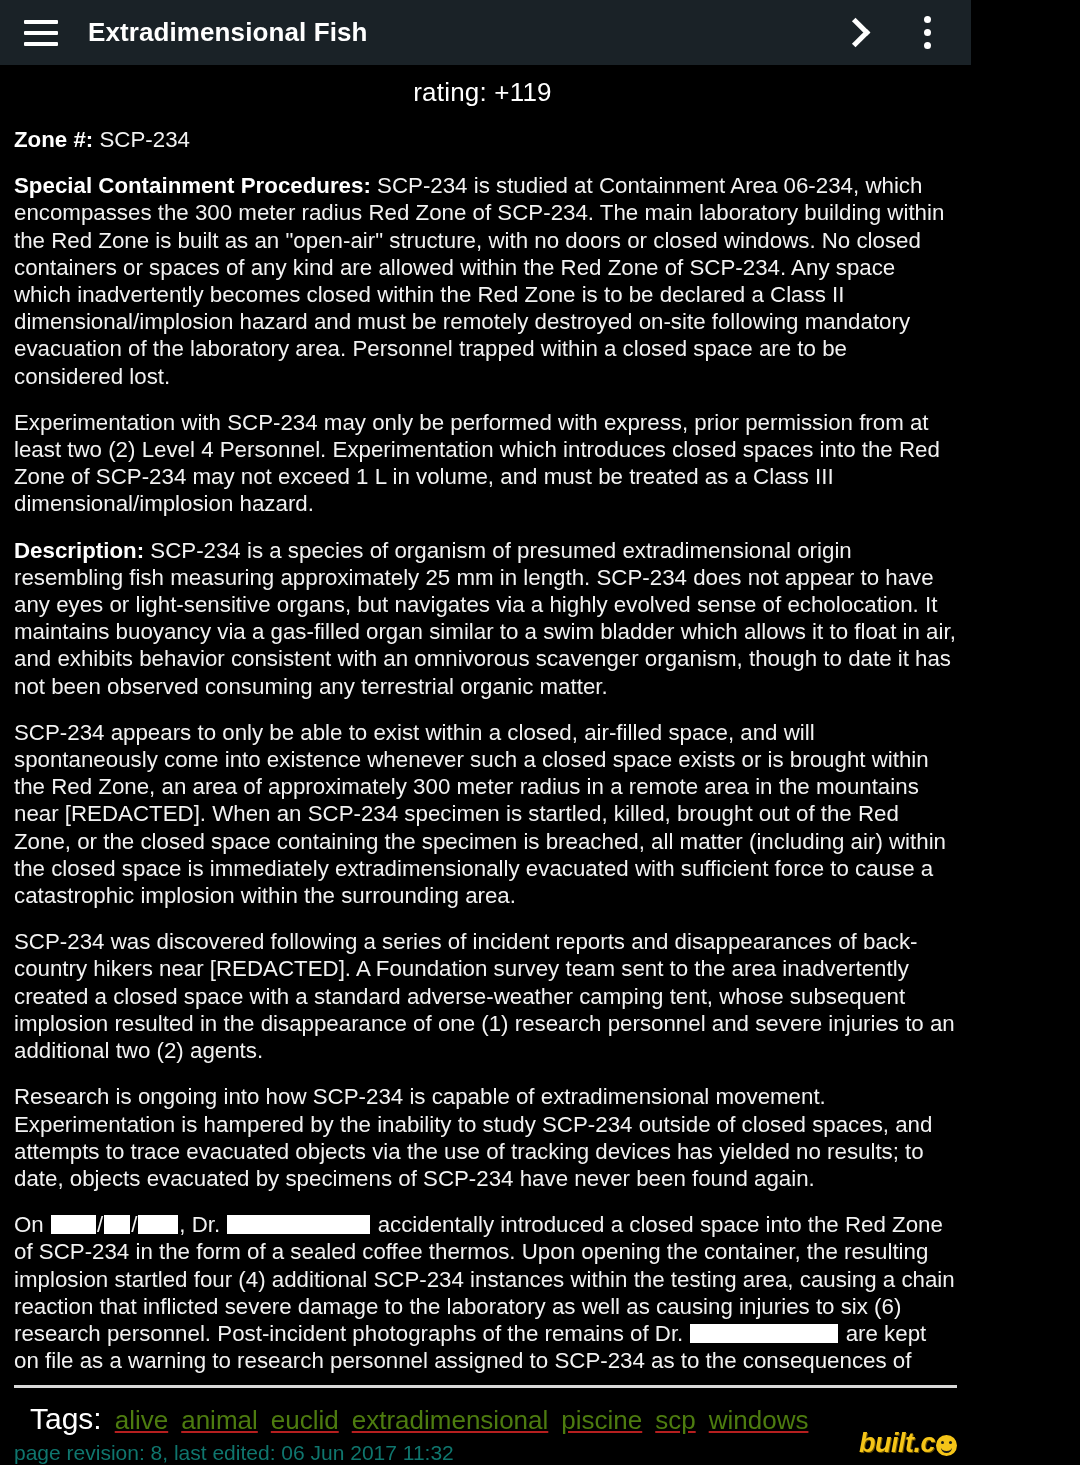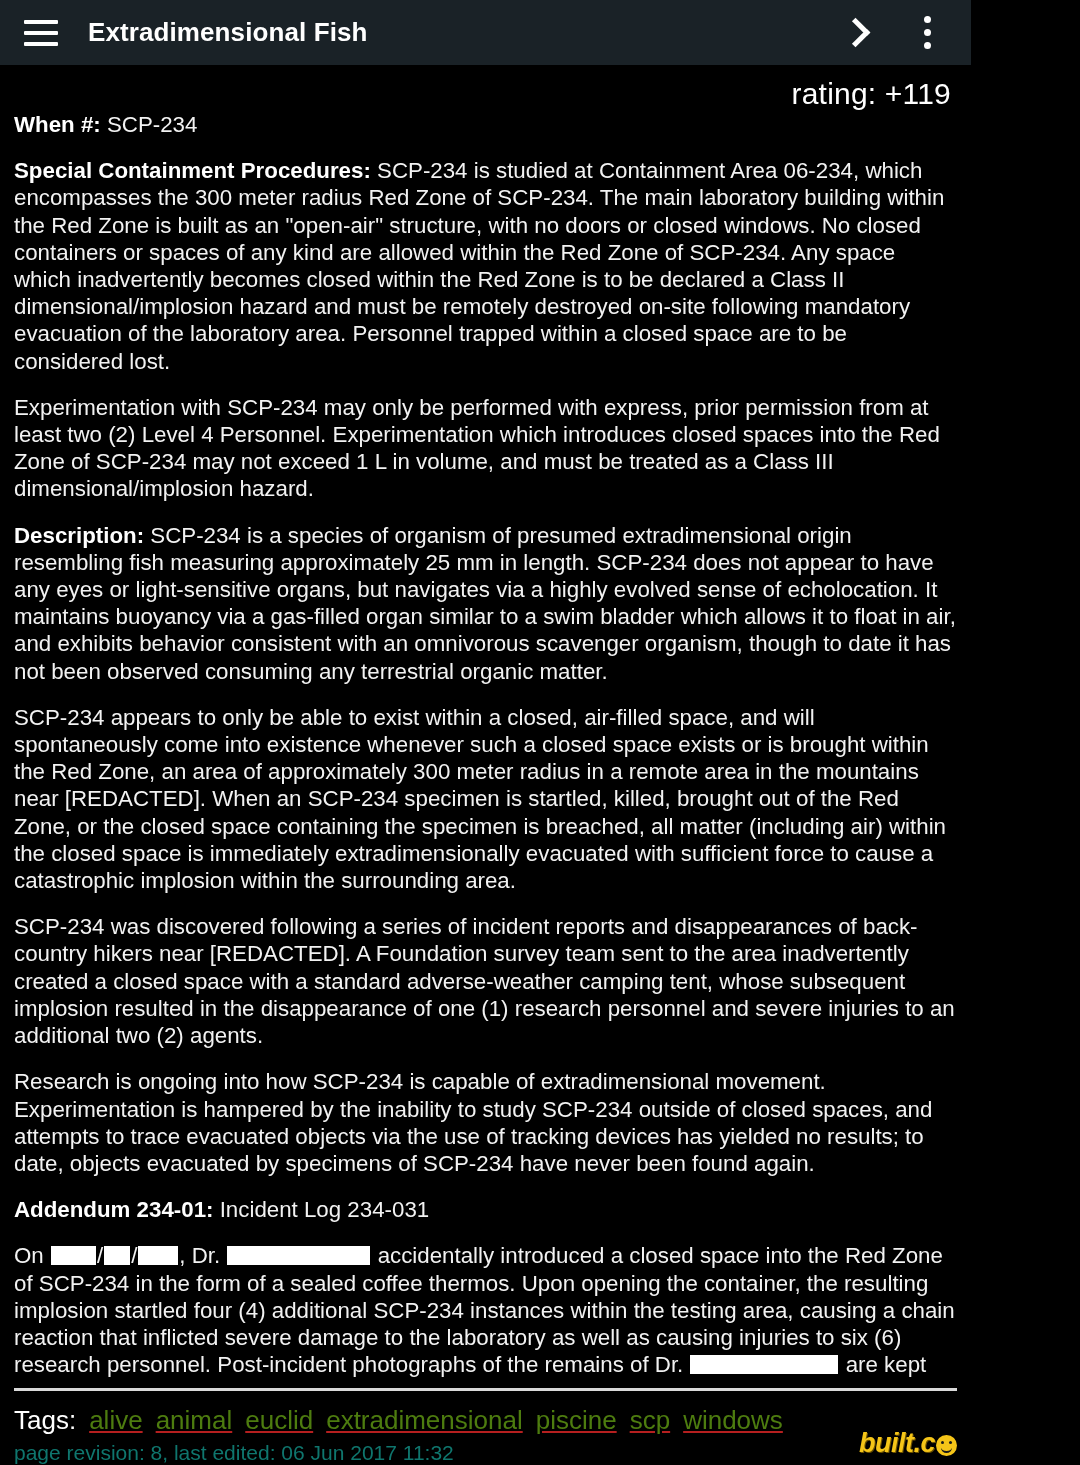--- a/index.html
+++ b/index.html
@@ -95,25 +95,25 @@
 
   
   .content {
     flex: 1 1 auto;
     padding: 12px 14px 0 14px;
     color: #ffffff;
     overflow: hidden;
   }
 
   .rating {
-    text-align: right;
-    font-size: 30px;
+    text-align: center;
+    font-size: 26px;
     color: #ffffff;
     padding-right: 6px;
-    margin-bottom: 0;
+    margin-bottom: 18px;
     letter-spacing: 0.2px;
   }
 
   p.para {
     font-size: 22.3px;
     line-height: 27.2px;
     color: #f2f2f2;
     margin: 0 0 19px 0;
     text-align: left;
   }
@@ -146,23 +146,24 @@
     width: 100%;
     margin-bottom: 14px;
   }
   .tags-row {
     display: flex;
     align-items: baseline;
     flex-wrap: wrap;
     gap: 0;
   }
   .tags-label {
-    font-size: 26px;
+    font-size: 30px;
     color: #ffffff;
     margin-right: 13px;
+    margin-left: 16px;
   }
   .tag {
     font-size: 26px;
     color: #4d7c0f;
     text-decoration: underline;
     text-decoration-color: #b51f1f;
     text-underline-offset: 2px;
     margin-right: 13px;
     cursor: pointer;
   }
@@ -233,43 +234,40 @@
       <i></i>
       <i></i>
     </div>
   </div>
 
   <div class="content">
 
     <div class="rating">rating: +119</div>
 
     <p class="para meta-line">
-      <span class="lbl">When #:</span><span> SCP-234</span>
+      <span class="lbl">Zone #:</span><span> SCP-234</span>
     </p>
 
 
     <p class="para">
       <span class="lbl">Special Containment Procedures:</span><span> SCP-234 is studied at Containment Area 06-234, which encompasses the 300 meter radius Red Zone of SCP-234. The main laboratory building within the Red Zone is built as an "open-air" structure, with no doors or closed windows. No closed containers or spaces of any kind are allowed within the Red Zone of SCP-234. Any space which inadvertently becomes closed within the Red Zone is to be declared a Class II dimensional/implosion hazard and must be remotely destroyed on-site following mandatory evacuation of the laboratory area. Personnel trapped within a closed space are to be considered lost.</span>
     </p>
 
     <p class="para">Experimentation with SCP-234 may only be performed with express, prior permission from at least two (2) Level 4 Personnel. Experimentation which introduces closed spaces into the Red Zone of SCP-234 may not exceed 1 L in volume, and must be treated as a Class III dimensional/implosion hazard.</p>
 
     <p class="para">
       <span class="lbl">Description:</span><span> SCP-234 is a species of organism of presumed extradimensional origin resembling fish measuring approximately 25 mm in length. SCP-234 does not appear to have any eyes or light-sensitive organs, but navigates via a highly evolved sense of echolocation. It maintains buoyancy via a gas-filled organ similar to a swim bladder which allows it to float in air, and exhibits behavior consistent with an omnivorous scavenger organism, though to date it has not been observed consuming any terrestrial organic matter.</span>
     </p>
 
     <p class="para">SCP-234 appears to only be able to exist within a closed, air-filled space, and will spontaneously come into existence whenever such a closed space exists or is brought within the Red Zone, an area of approximately 300 meter radius in a remote area in the mountains near [REDACTED]. When an SCP-234 specimen is startled, killed, brought out of the Red Zone, or the closed space containing the specimen is breached, all matter (including air) within the closed space is immediately extradimensionally evacuated with sufficient force to cause a catastrophic implosion within the surrounding area.</p>
 
     <p class="para">SCP-234 was discovered following a series of incident reports and disappearances of back-country hikers near [REDACTED]. A Foundation survey team sent to the area inadvertently created a closed space with a standard adverse-weather camping tent, whose subsequent implosion resulted in the disappearance of one (1) research personnel and severe injuries to an additional two (2) agents.</p>
 
     <p class="para">Research is ongoing into how SCP-234 is capable of extradimensional movement. Experimentation is hampered by the inability to study SCP-234 outside of closed spaces, and attempts to trace evacuated objects via the use of tracking devices has yielded no results; to date, objects evacuated by specimens of SCP-234 have never been found again.</p>
 
-    <p class="para">
-      <span class="lbl">Addendum 234-01:</span><span> Incident Log 234-031</span>
-    </p>
 
     <p class="para"><span>On </span><span class="redact r-mm"></span><span>/</span><span class="redact r-dd"></span><span>/</span><span class="redact r-yy"></span><span>, Dr. </span><span class="redact r-name"></span><span> accidentally introduced a closed space into the Red Zone of SCP-234 in the form of a sealed coffee thermos. Upon opening the container, the resulting implosion startled four (4) additional SCP-234 instances within the testing area, causing a chain reaction that inflicted severe damage to the laboratory as well as causing injuries to six (6) research personnel. Post-incident photographs of the remains of Dr. </span><span class="redact r-name2"></span><span> are kept on file as a warning to research personnel assigned to SCP-234 as to the consequences of carelessness during experimentation.</span></p>
 
   </div>
 
   <div class="footer">
     <div class="rule"></div>
     <div class="tags-row">
       <span class="tags-label">Tags:</span>
       <span class="tag">alive</span>

